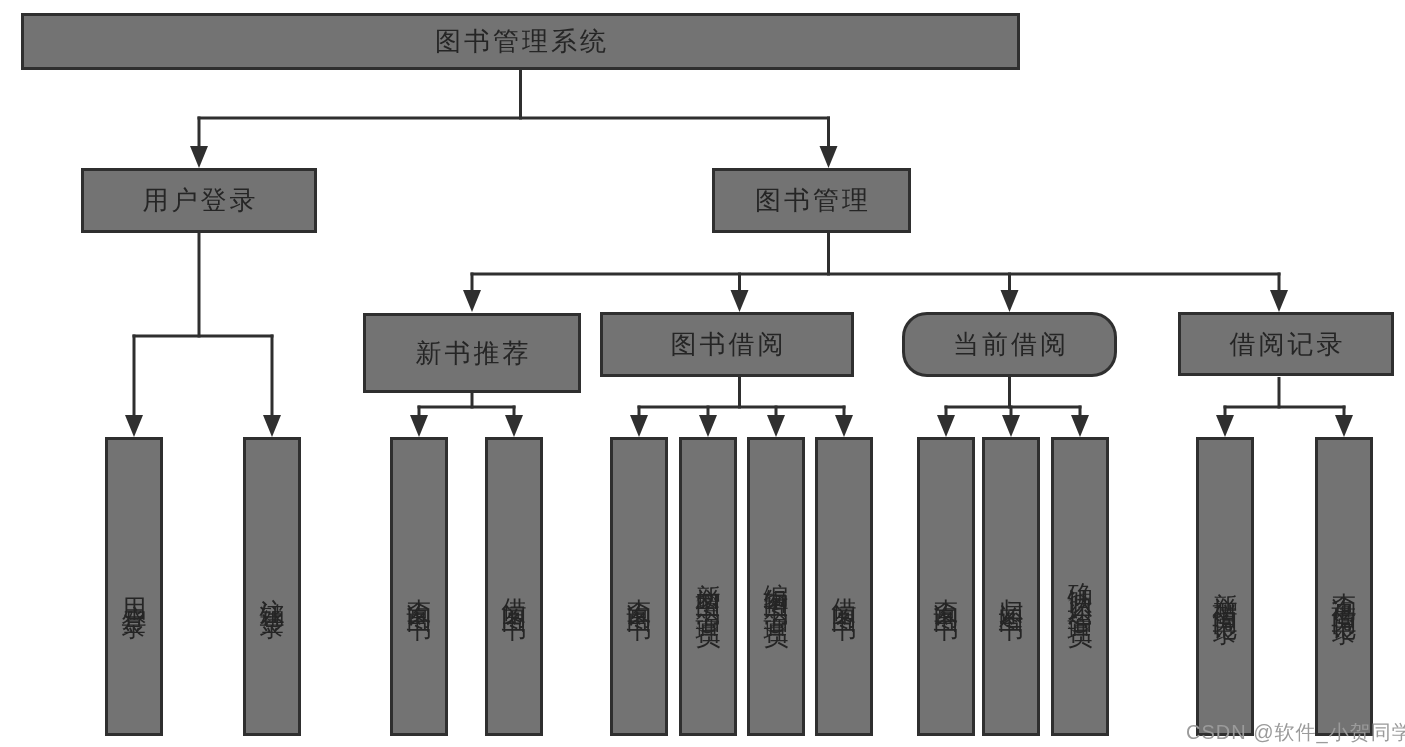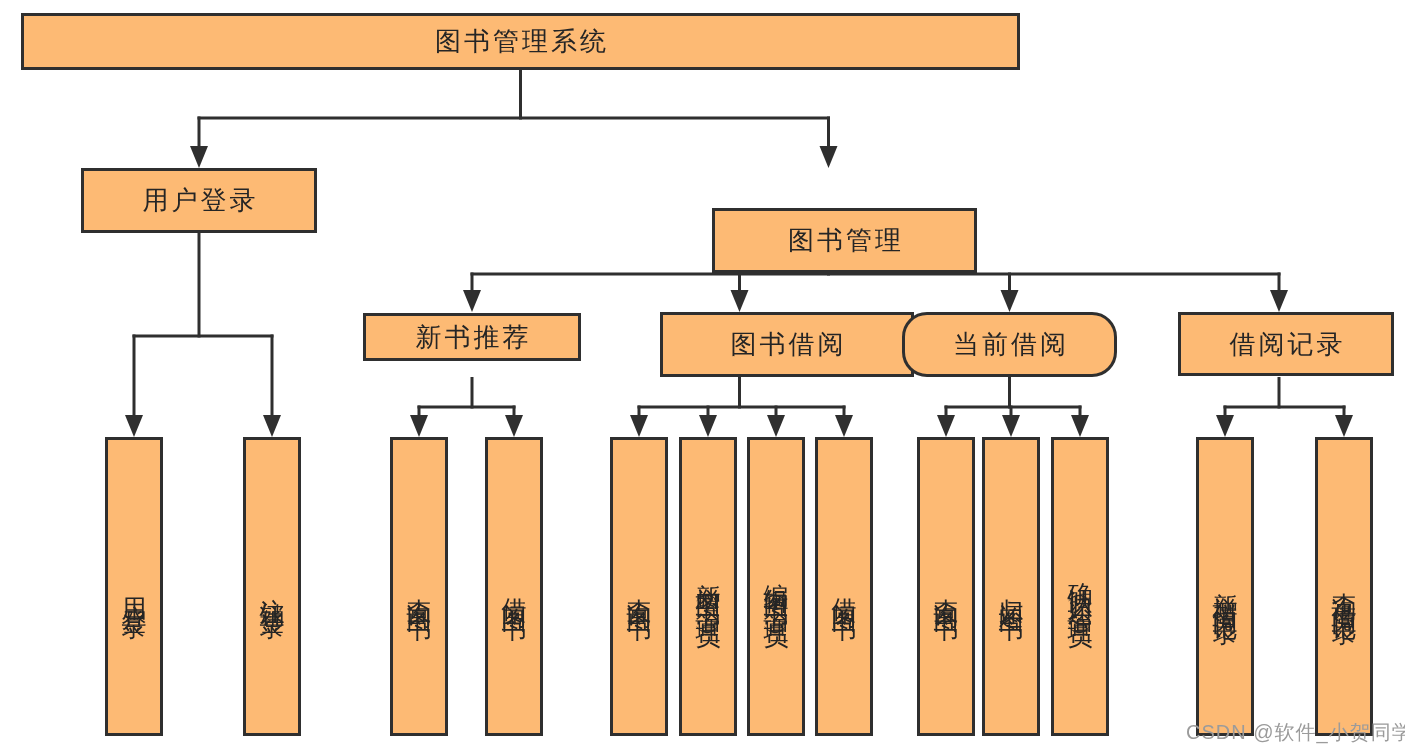--- a/index.html
+++ b/index.html
@@ -14,21 +14,21 @@
   .connectors {
     position: absolute;
     left: 0; top: 0;
     width: 1405px; height: 747px;
     z-index: 1;
   }
   .node {
     position: absolute;
     box-sizing: border-box;
     border: 3px solid #2f2f2f;
-    background: #fdba74;
+    background: #737373;
     display: flex;
     align-items: center;
     justify-content: center;
     color: #252525;
     z-index: 2;
   }
   .node.h span {
     font-size: 26px;
     letter-spacing: 3px;
     white-space: nowrap;
@@ -38,23 +38,23 @@
     writing-mode: vertical-rl;
     text-orientation: mixed;
     font-size: 25px;
     letter-spacing: 6px;
     line-height: 1;
     transform: translateY(3px); 
   }
   
   .n-root           { left: 21px;   top: 13px;  width: 999px; height: 57px; }
   .n-user-login     { left: 81px;   top: 168px; width: 236px; height: 65px; }
-  .n-book-mgmt      { left: 712px;  top: 168px; width: 265px; height: 65px; margin-top: 40px; }
-  .n-new-books      { left: 363px;  top: 313px; width: 218px; height: 48px; }
-  .n-book-borrow    { left: 660px;  top: 312px; width: 254px; height: 65px; font-family: Liberation Mono, monospace; }
+  .n-book-mgmt      { left: 712px;  top: 168px; width: 199px; height: 65px; }
+  .n-new-books      { left: 363px;  top: 313px; width: 218px; height: 80px; }
+  .n-book-borrow    { left: 600px;  top: 312px; width: 254px; height: 65px; font-family: Liberation Mono, monospace; }
   .n-current-borrow { left: 902px;  top: 312px; width: 215px; height: 65px; border-radius: 25px; }
   .n-borrow-records { left: 1171px; top: 312px; width: 216px; height: 64px; margin-left: 7px; }
   
   .leaf { top: 437px; width: 58px; height: 299px; }
   .n-l1  { left: 105px; }
   .n-l2  { left: 243px; }
   .n-l3  { left: 390px; }
   .n-l4  { left: 485px; }
   .n-l5  { left: 610px; }
   .n-l6  { left: 679px; }

